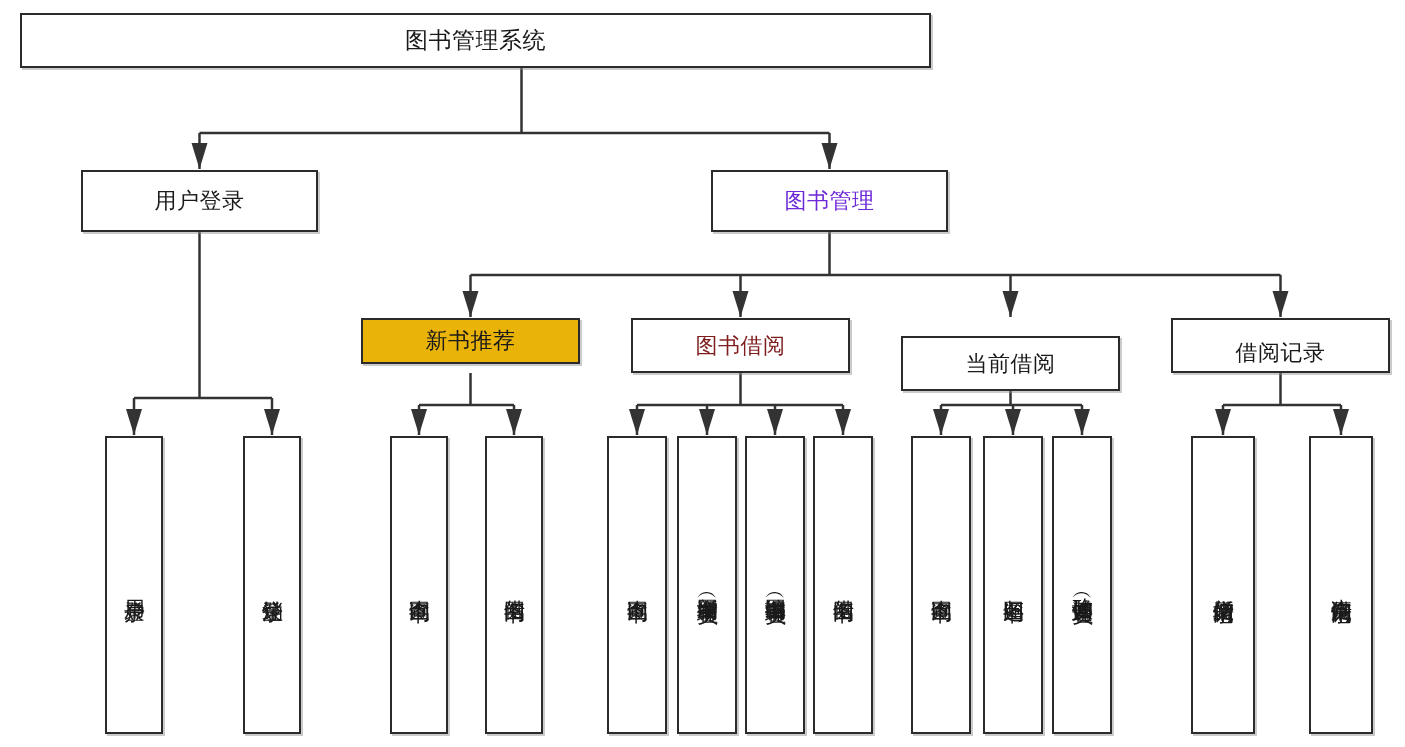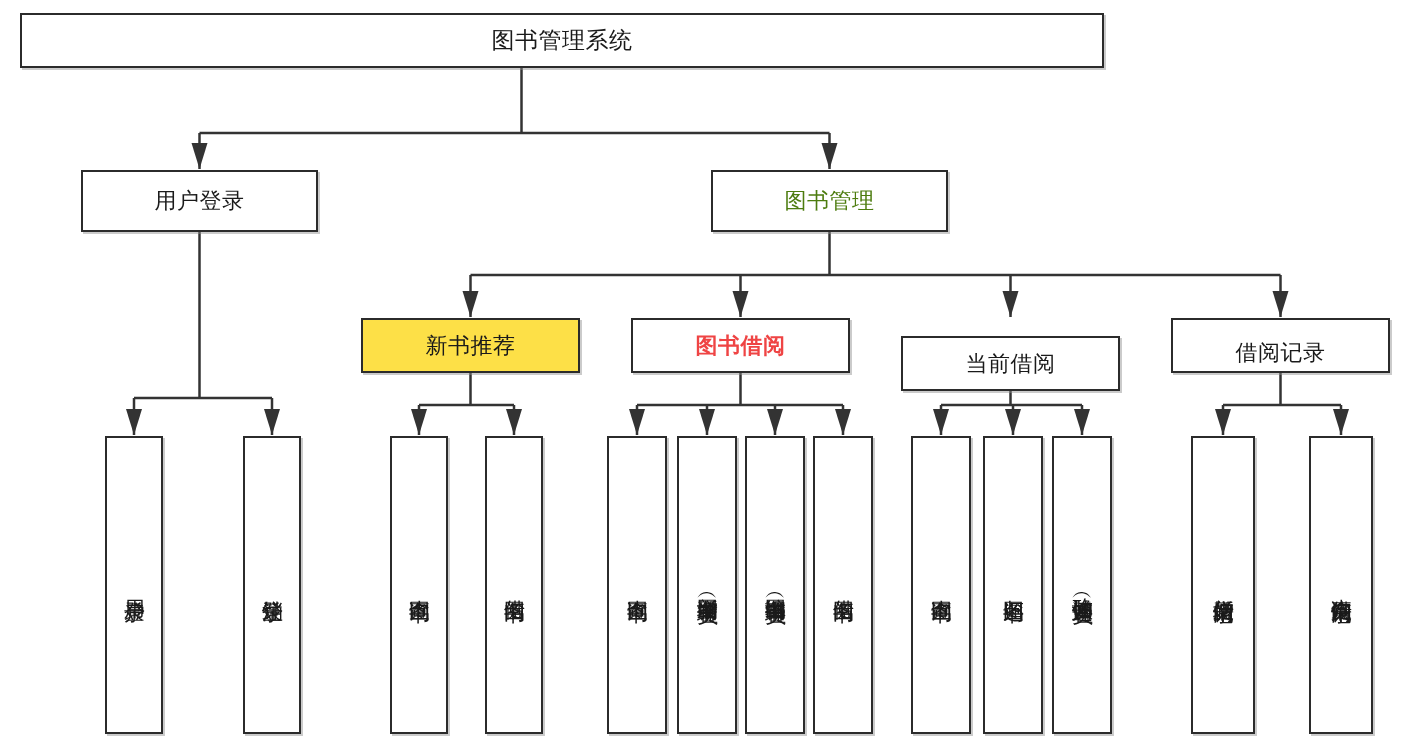--- a/index.html
+++ b/index.html
@@ -122,34 +122,34 @@
       <polygon points="1074,409 1090,409 1082,435" fill="#333333"></polygon>
       <line x1="1280.5" y1="373" x2="1280.5" y2="405" stroke="#333333" stroke-width="2.5"></line>
       <line x1="1223" y1="405" x2="1341" y2="405" stroke="#333333" stroke-width="2.5"></line>
       <line x1="1223" y1="405" x2="1223" y2="435" stroke="#333333" stroke-width="2.5"></line>
       <polygon points="1215,409 1231,409 1223,435" fill="#333333"></polygon>
       <line x1="1341" y1="405" x2="1341" y2="435" stroke="#333333" stroke-width="2.5"></line>
       <polygon points="1333,409 1349,409 1341,435" fill="#333333"></polygon>
     </svg>
 
   <div id="node-layer">
-      <div class="node horizontal root" style="left: 20px; top: 13px; width: 1084px; height: 55px; border-color: rgb(43, 43, 43); background: rgb(255, 255, 255);">
+      <div class="node horizontal root" style="left: 20px; top: 13px; width: 911px; height: 55px; border-color: rgb(43, 43, 43); background: rgb(255, 255, 255);">
         <span class="node-label" style="color: rgb(26, 26, 26);">图书管理系统</span>
       </div>
       <div class="node horizontal" style="left: 81px; top: 170px; width: 237px; height: 62px; border-color: rgb(43, 43, 43); background: rgb(255, 255, 255);">
         <span class="node-label" style="color: rgb(26, 26, 26);">用户登录</span>
       </div>
       <div class="node horizontal" style="left: 711px; top: 170px; width: 237px; height: 62px; border-color: rgb(43, 43, 43); background: rgb(255, 255, 255);">
-        <span class="node-label" style="color: #4d7c0f;">图书管理</span>
+        <span class="node-label" style="color: #6d28d9;">图书管理</span>
       </div>
-      <div class="node horizontal" style="left: 361px; top: 318px; width: 219px; height: 55px; border-color: rgb(43, 43, 43); background: #fde047; justify-content: center;">
+      <div class="node horizontal" style="left: 361px; top: 318px; width: 219px; height: 46px; border-color: rgb(43, 43, 43); background: #eab308; justify-content: center;">
         <span class="node-label" style="color: rgb(26, 26, 26);">新书推荐</span>
       </div>
       <div class="node horizontal" style="left: 631px; top: 318px; width: 219px; height: 55px; border-color: rgb(43, 43, 43); background: rgb(255, 255, 255);">
-        <span class="node-label" style="color: #ef4444; font-weight: bold;">图书借阅</span>
+        <span class="node-label" style="color: #7f1d1d;">图书借阅</span>
       </div>
       <div class="node horizontal" style="left: 901px; top: 336px; width: 219px; height: 55px; border-color: rgb(43, 43, 43); background: rgb(255, 255, 255);">
         <span class="node-label" style="color: rgb(26, 26, 26);">当前借阅</span>
       </div>
       <div class="node horizontal" style="left: 1171px; top: 318px; width: 219px; height: 55px; border-color: rgb(43, 43, 43); background: rgb(255, 255, 255);">
         <span class="node-label" style="color: rgb(26, 26, 26); margin-top: 14px;">借阅记录</span>
       </div>
       <div class="node vertical" style="left: 105px; top: 436px; width: 58px; height: 298px; border-color: rgb(43, 43, 43); background: rgb(255, 255, 255);">
         <span class="node-label" style="color: rgb(26, 26, 26);">用户登录</span>
       </div>

